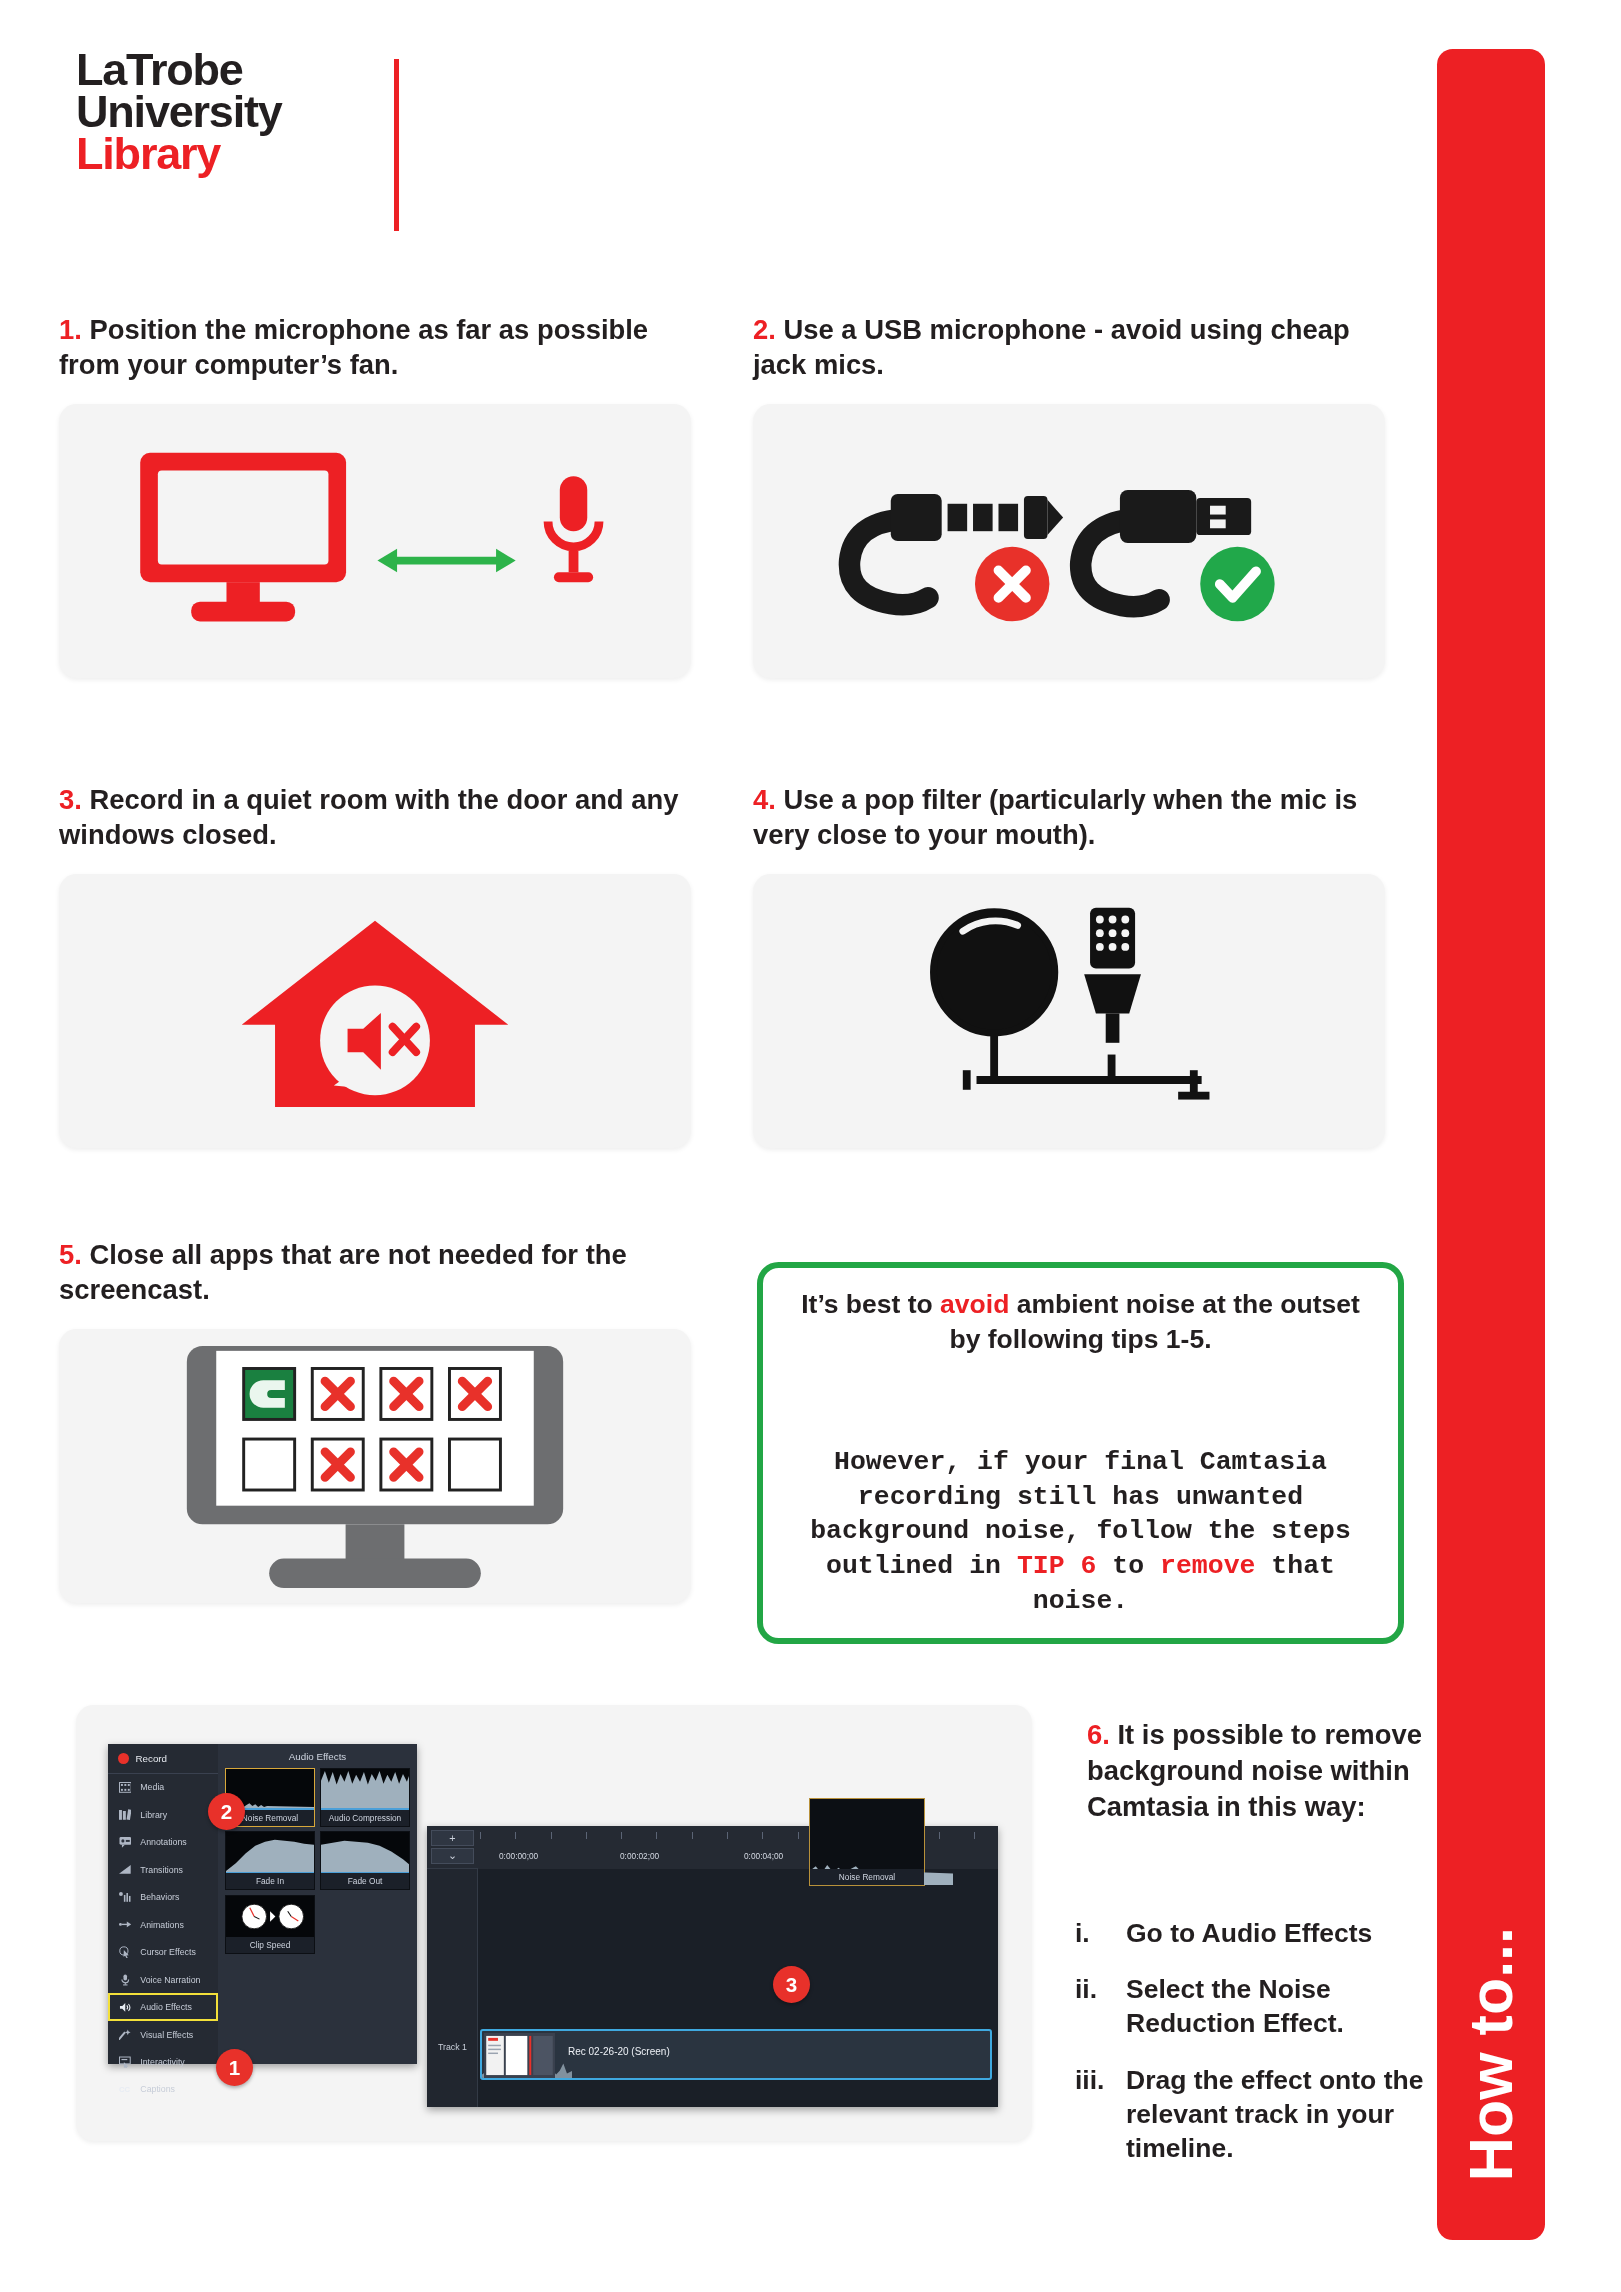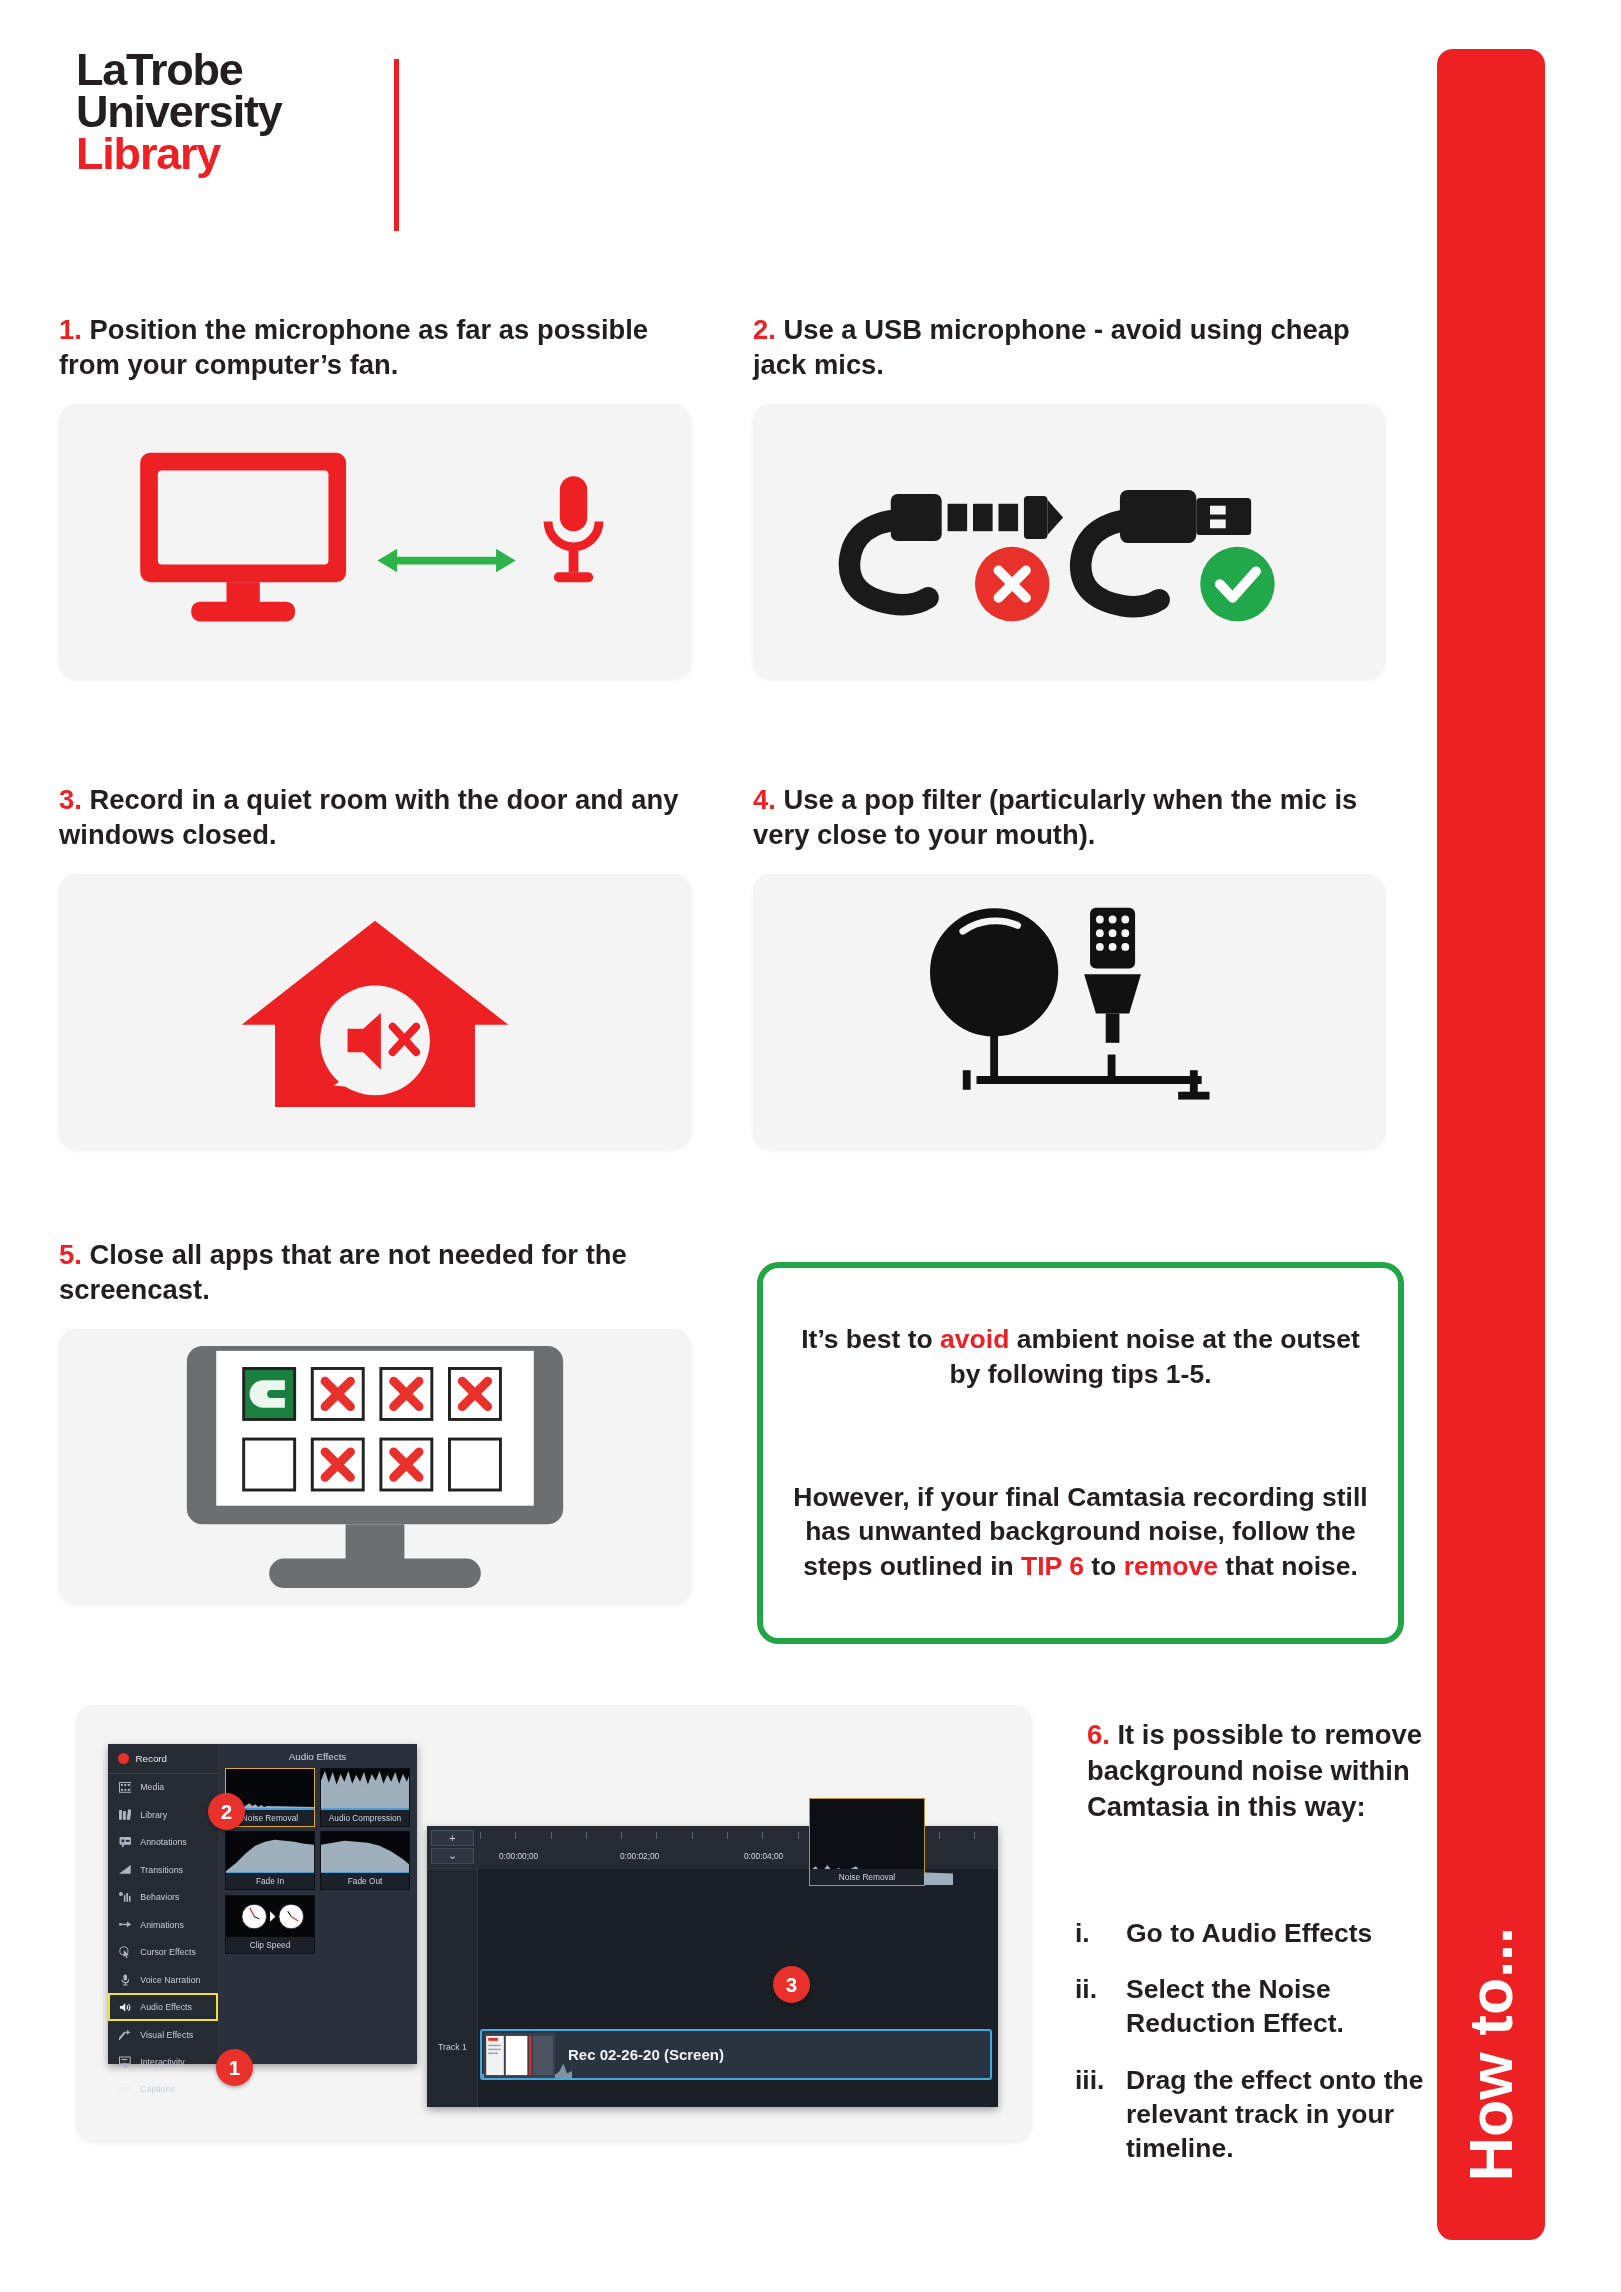--- a/index.html
+++ b/index.html
@@ -53,21 +53,21 @@
 
   
   .green-box {
     position:absolute; left:757px; top:1262px; width:647px; height:382px;
     border:6.9px solid #22a645; border-radius:21.6px; background:#ffffff;
     display:flex; flex-direction:column; align-items:center; justify-content:center;
     padding:21.6px 29px;
     gap:48px;
   }
   .green-box p { font-size:26.5px; font-weight:bold; color:#231f20; text-align:center; line-height:1.32; }
-  .green-box p + p { margin-top:40px; }
+  .green-box p + p { margin-top:40px;font-family:Liberation Mono, monospace; }
   .red { color:#ed2024; }
 
   
   .tip6-text { position:absolute; left:1075px; top:1717px; width:353px;
       font-size:27.4px; font-weight:bold; color:#231f20; line-height:1.32;margin-left:12px; }
   .tip6-list { position:absolute; left:1075px; top:1916px; width:368px;
       font-size:26.5px; font-weight:bold; color:#231f20; line-height:1.3; }
   .tip6-list .li { display:flex; margin-bottom:21.6px; }
   .tip6-list .li .marker { width:51px; flex:none; }
 
@@ -105,21 +105,21 @@
   .tl-tick { position:absolute; top:6.9px; width:1px; height:6.9px; background:#5b6475; }
   .tl-time { position:absolute; top:25.5px; font-size:8.3px; color:#d3d8e2;padding-left:19px; }
   .tl-body { position:relative; height:238px; background:#1a1f27; }
   .tl-row-head { position:absolute; left:0; top:0; width:51px; height:100%; background:#21262f; border-right:1px solid #333a46; }
   .tl-track { position:absolute; left:0; right:0; bottom:27.4px; height:51px; }
   .tl-track-label { position:absolute; left:0; width:51px; top:13.7px; text-align:center;
       font-size:8.8px; color:#c9cfda; }
   .tl-clip { position:absolute; left:53px; right:5.9px; top:0; height:51px;
       background:#2a3440; border:2px solid #3fa9e0; border-radius:2.9px; overflow:hidden; }
   .tl-thumb { position:absolute; left:2px; top:2px; width:71px; height:45px; background:#39414f; }
-  .tl-clip-name { position:absolute; left:86px; top:15.7px; font-size:15px; font-weight:bold; color:#eef1f6; }
+  .tl-clip-name { position:absolute; left:86px; top:15.7px; font-size:10px; font-weight:normal; color:#eef1f6; }
   .nr-drop { position:absolute; left:382px; top:-71px; width:116px; height:88px;
       background:#0c0f14; border:1.5px solid #b8913a; }
   .nr-cap { position:absolute; left:0; right:0; bottom:0; font-size:8.3px; color:#cfd5e0;
       text-align:center; padding:2.9px 0; background:#1b2029; }
 
   .badge { position:absolute; width:37px; height:37px; border-radius:50%; background:#e8312a;
       color:#fff; font-size:20.6px; font-weight:bold; display:flex; align-items:center;
       justify-content:center; box-shadow:0 2px 3.9px rgba(0,0,0,0.3); z-index:9; }
   #badge1 { left:216px; top:2049px; }
   #badge2 { left:208px; top:1793px; }

